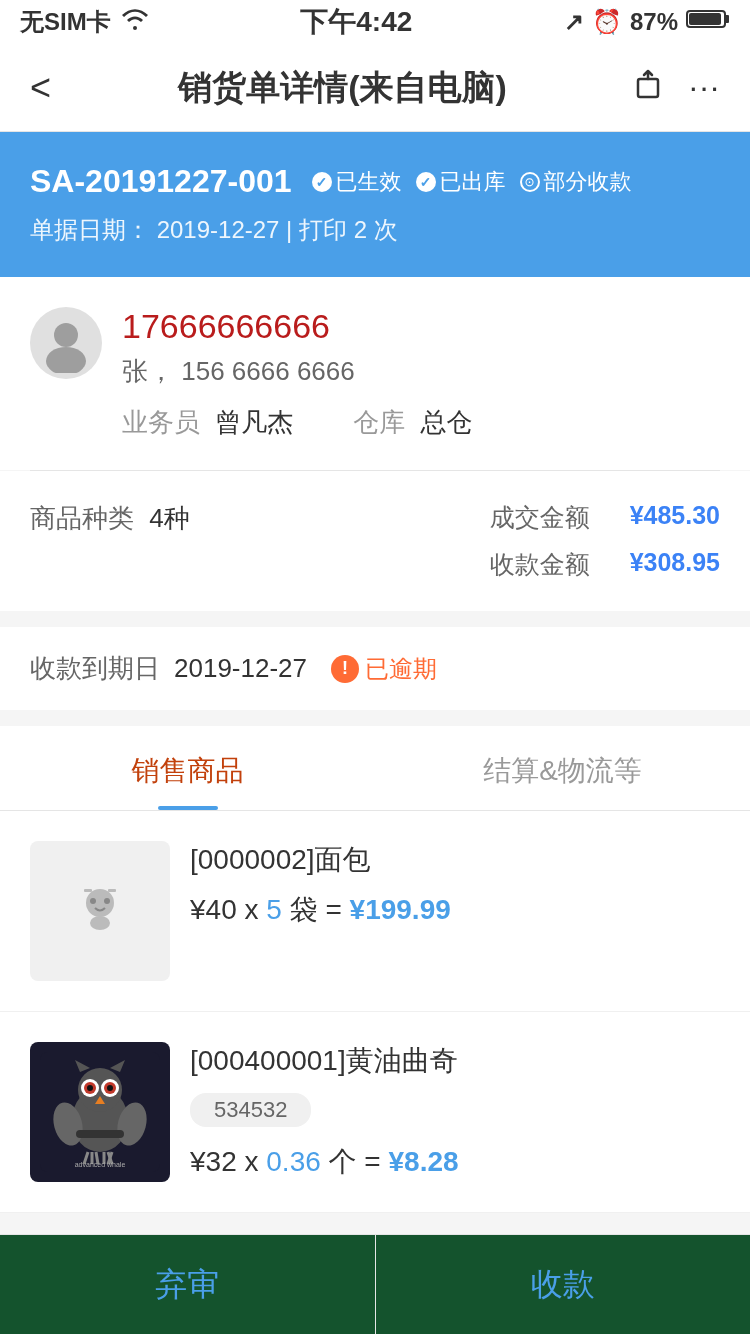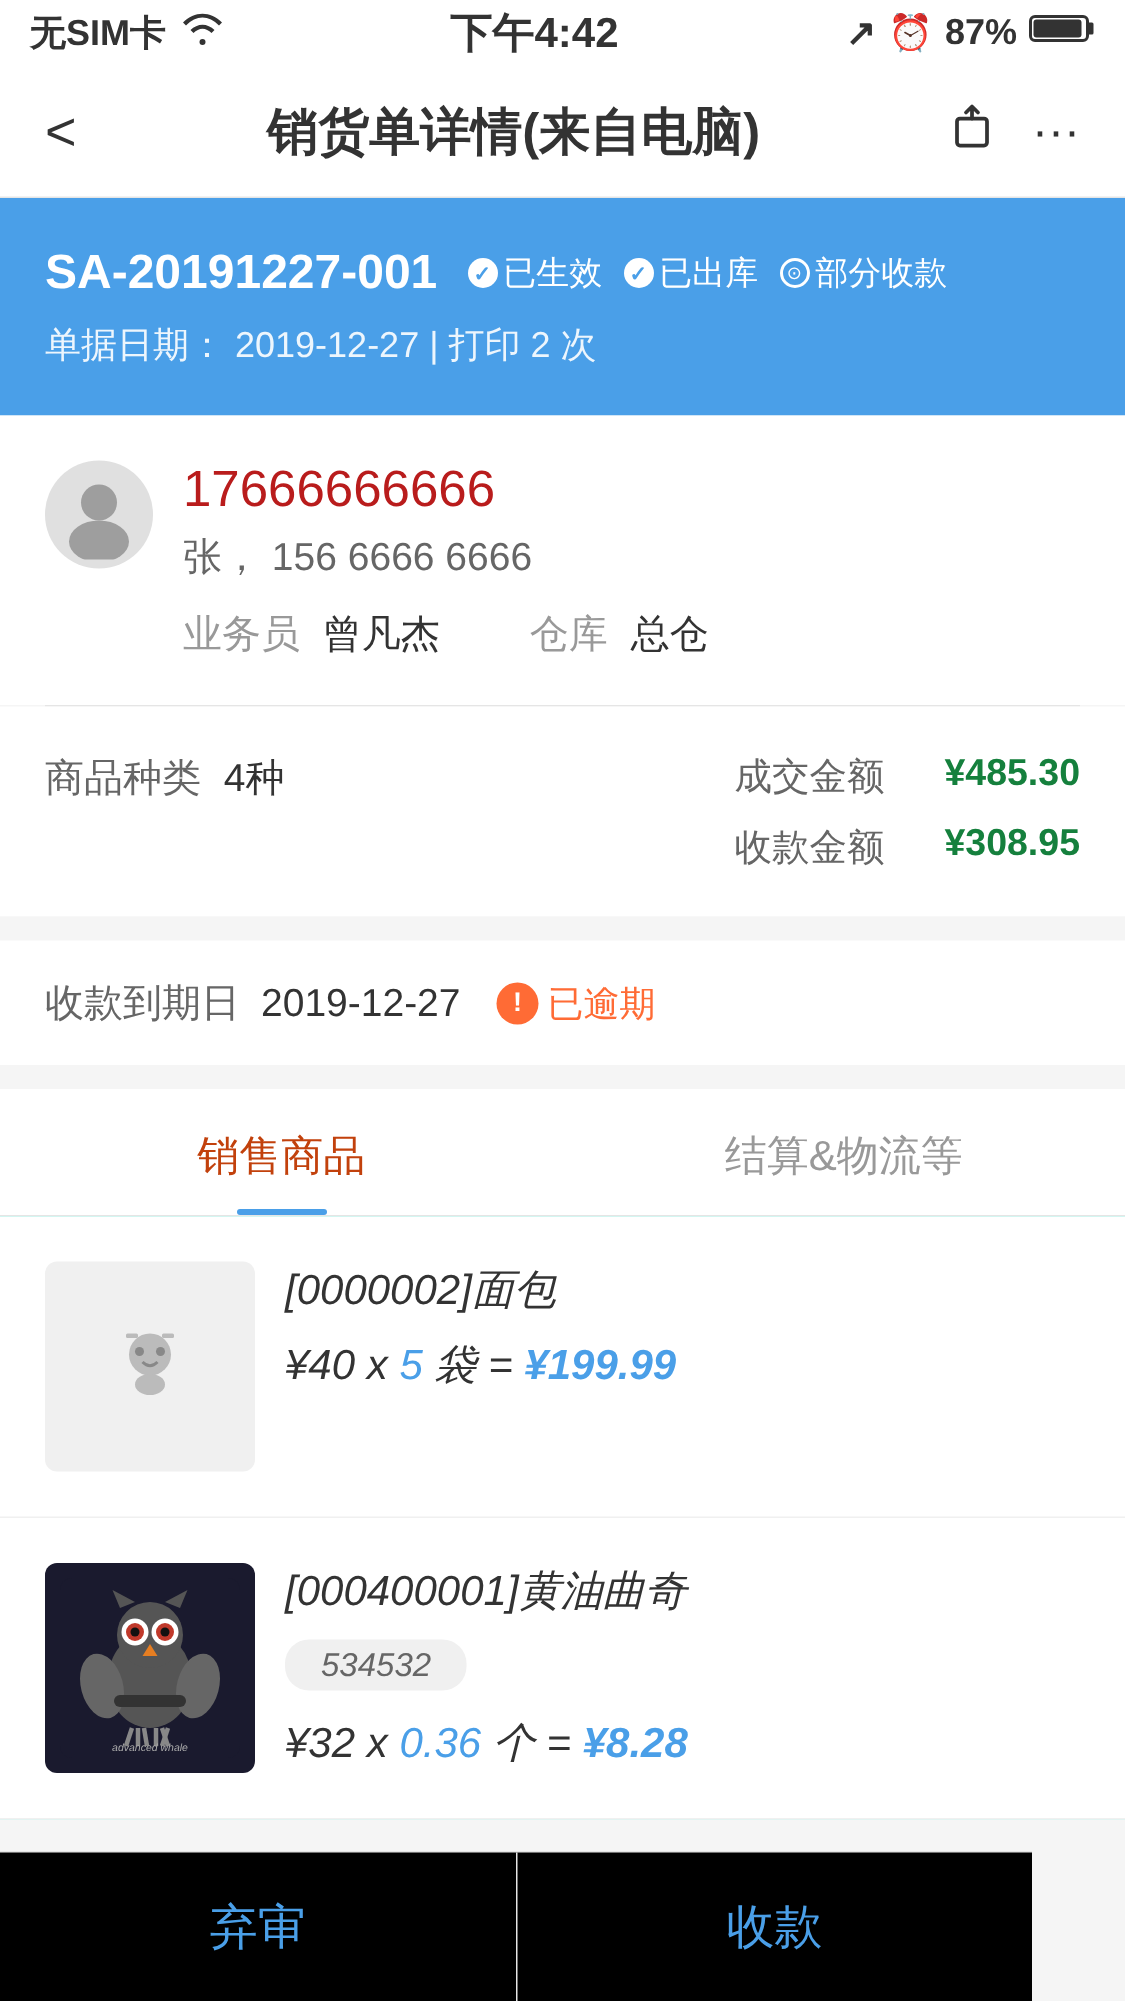--- a/index.html
+++ b/index.html
@@ -190,21 +190,21 @@
       gap: 14px;
       align-items: flex-end;
     }
     .amount-row {
       display: flex;
       justify-content: space-between;
       gap: 40px;
       font-size: 25px;
     }
     .amount-label { color: #666; }
-    .amount-value { color: #15803d; font-weight: 600; }
+    .amount-value { color: #3b82f6; font-weight: 600; }
 
     
     .due-section {
       background: #fff;
       padding: 24px 30px;
       display: flex;
       align-items: center;
       gap: 14px;
     }
     .due-label { font-size: 26px; color: #666; }
@@ -254,22 +254,21 @@
       left: 50%;
       transform: translateX(-50%);
       width: 60px;
       height: 4px;
       background: #4a9fe8;
       border-radius: 2px;
     }
 
     
     .product-list {
-      background: #5eead4;
-      font-style: italic;
+      background: #4d7c0f;
     }
     .product-item {
       display: flex;
       gap: 20px;
       padding: 30px;
       border-bottom: 1px solid #f0f0f0;
       background: #fff;
     }
     .product-image {
       width: 140px;
@@ -316,23 +315,23 @@
       justify-content: center;
       flex-shrink: 0;
       overflow: hidden;
     }
 
     
     .bottom-bar {
       position: fixed;
       bottom: 0;
       left: 0;
-      width: 688px;
+      width: 750px;
       height: 100px;
-      background: #000000;
+      background: #14532d;
       border-top: 1px solid #e5e5e5;
       display: flex;
     }
     .bottom-btn {
       flex: 1;
       display: flex;
       align-items: center;
       justify-content: center;
       font-size: 32px;
       cursor: pointer;

